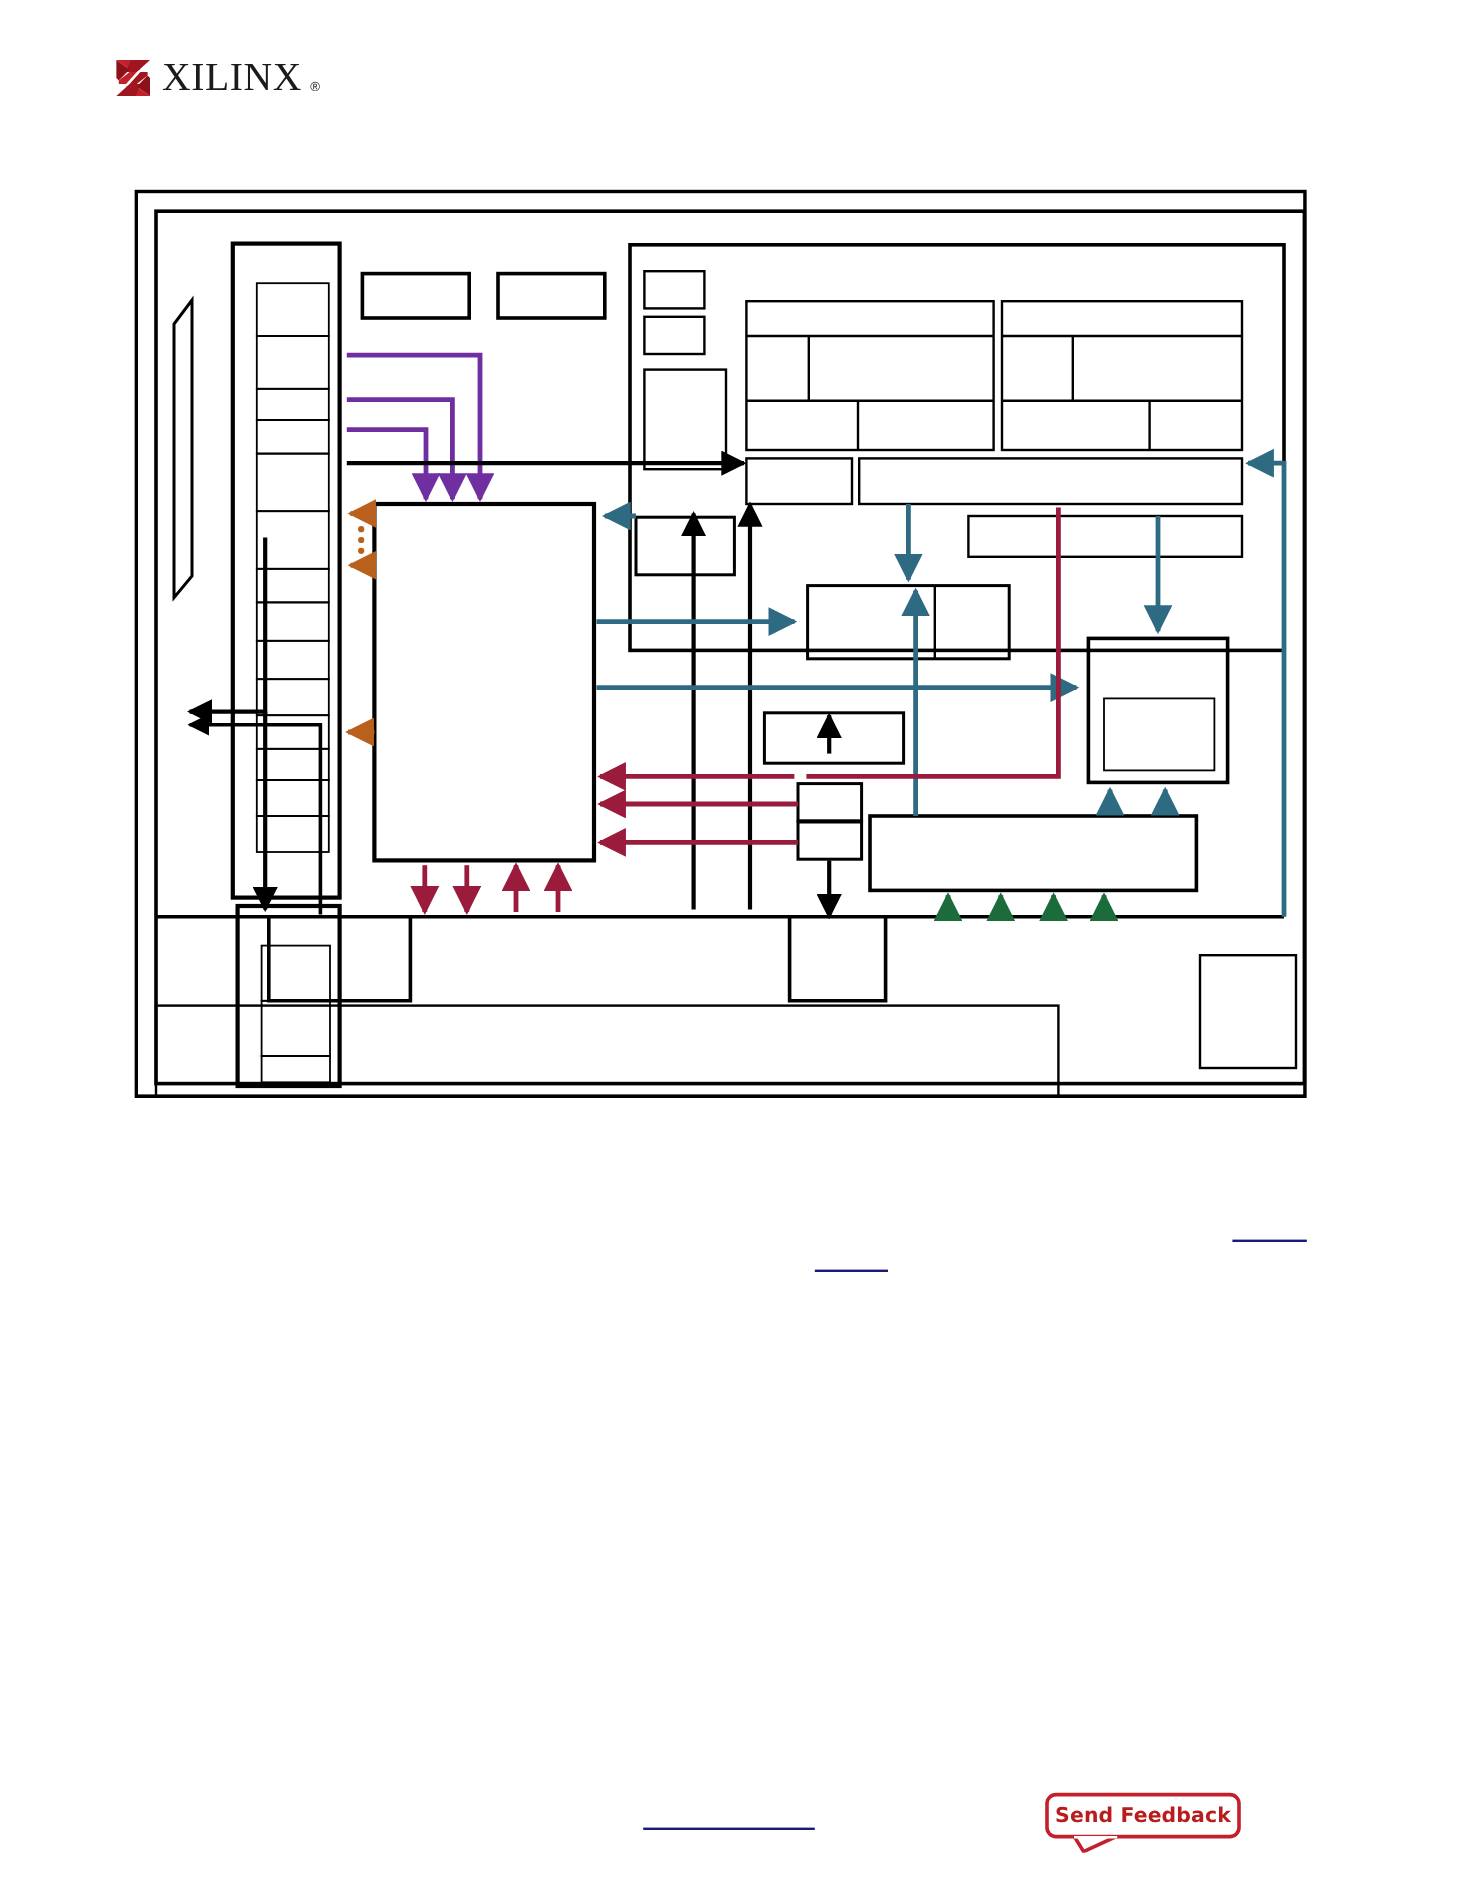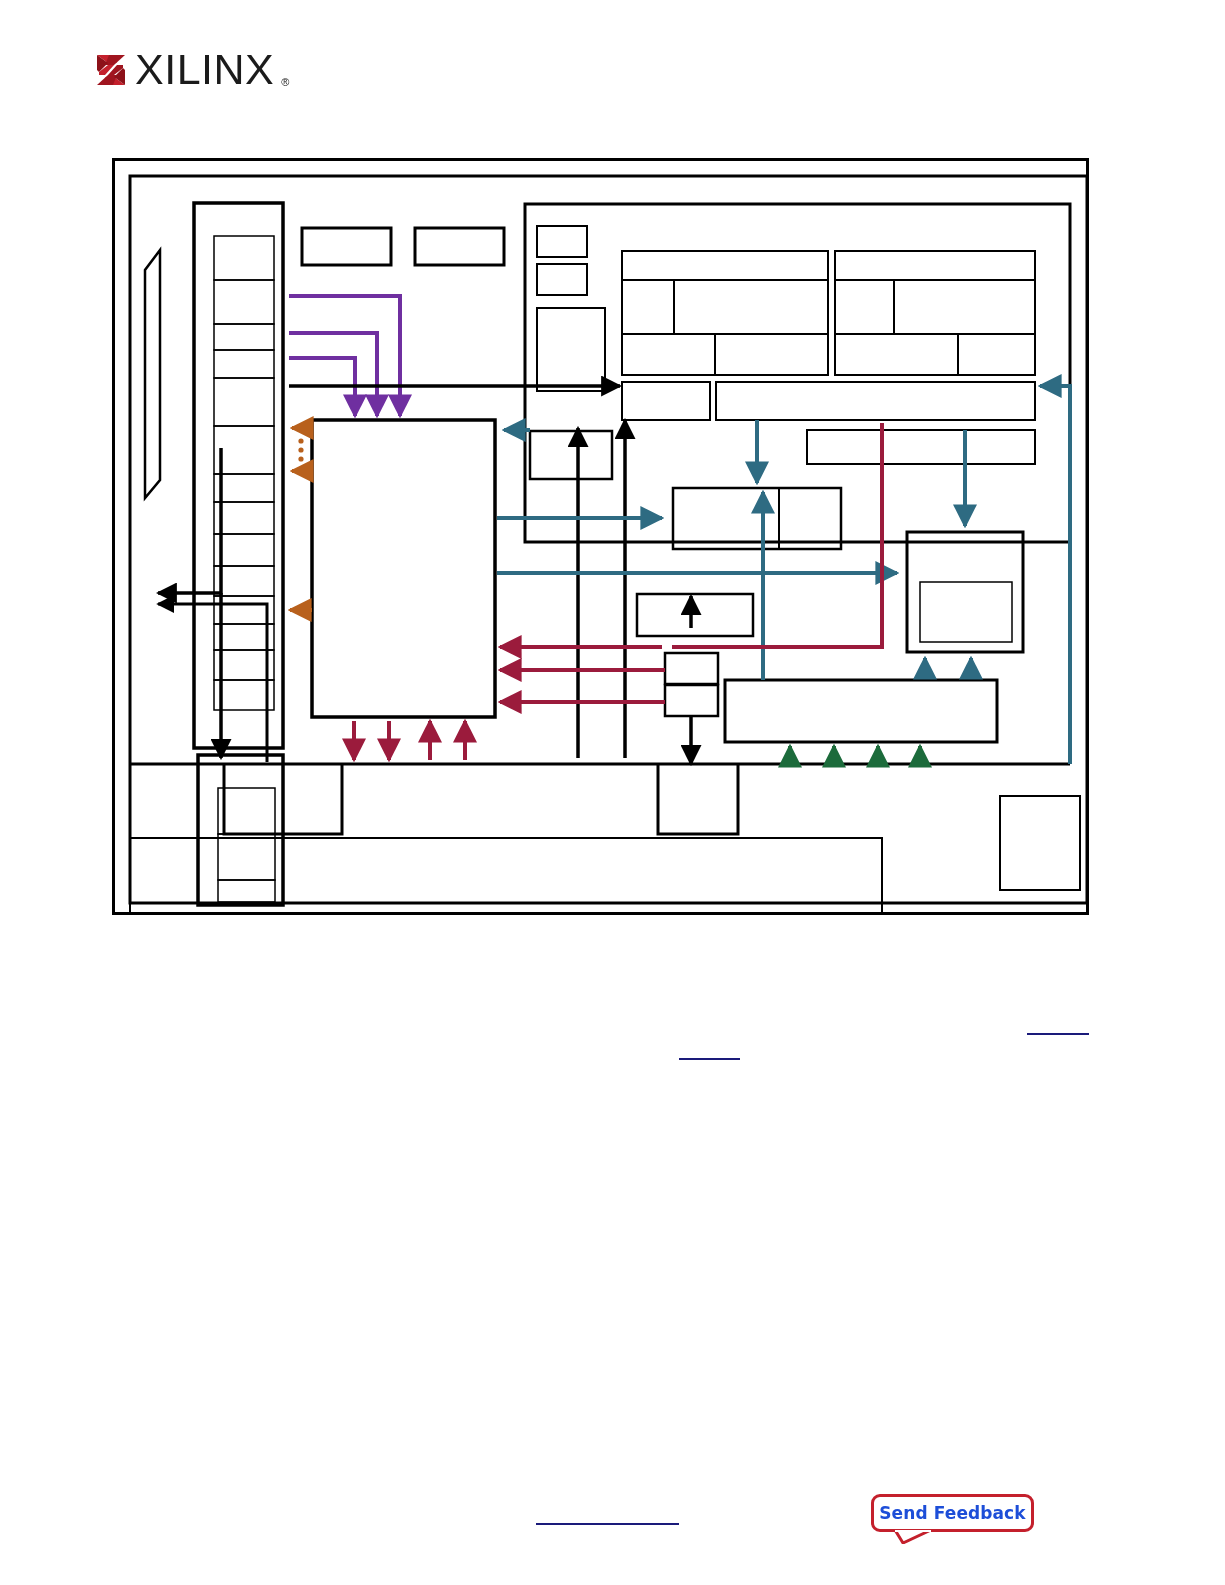--- a/index.html
+++ b/index.html
@@ -18,22 +18,22 @@
   }
 
   
   #logo {
     position: absolute;
     left: 96px; top: 48px;
     display: flex; align-items: center; gap: 9px;
   }
   #logo .mark { width: 30px; height: 34px; display:block; }
   #logo .wordmark {
-    font-family: Liberation Sans, sans-serif;
-    font-size: 43px;
+    font-family: Liberation Serif, serif;
+    font-size: 33px;
     font-weight: 400;
     letter-spacing: 0.5px;
     color: #1b1b1b;
     line-height: 1;
   }
   #logo .regmark {
     font-size: 11px; color:#1b1b1b; align-self:flex-end;
     margin-left:-2px; margin-bottom:3px;
   }
 
@@ -68,21 +68,21 @@
     position:absolute; inset:0;
     border: 3px solid #c4202c;
     border-radius: 9px;
     background: #ffffff;
     display:flex; align-items:center; justify-content:center;
   }
   #send-feedback .label {
     font-family: "DejaVu Sans", sans-serif;
     font-size: 17px;
     font-weight: 700;
-    color: #1d4ed8;
+    color: #b91c1c;
     letter-spacing: 0.1px;
   }
   #send-feedback .tail {
     position:absolute; left: 22px; bottom: -12px;
     width: 40px; height: 14px;
   }
 </style>
 </head>
 <body>
 

